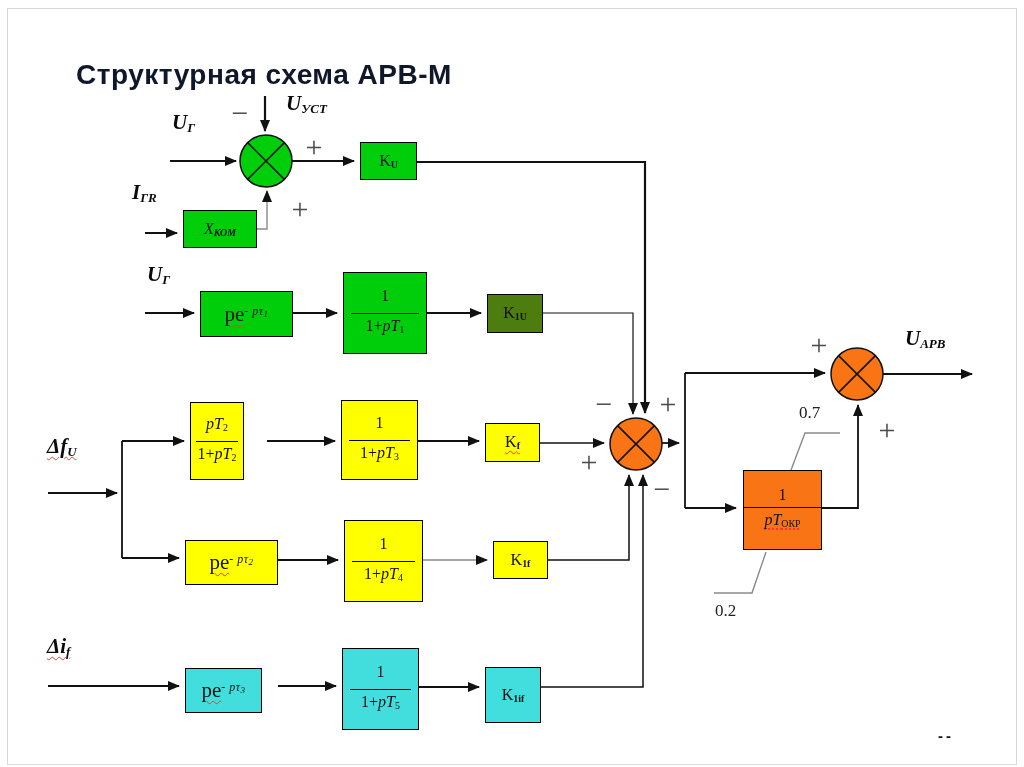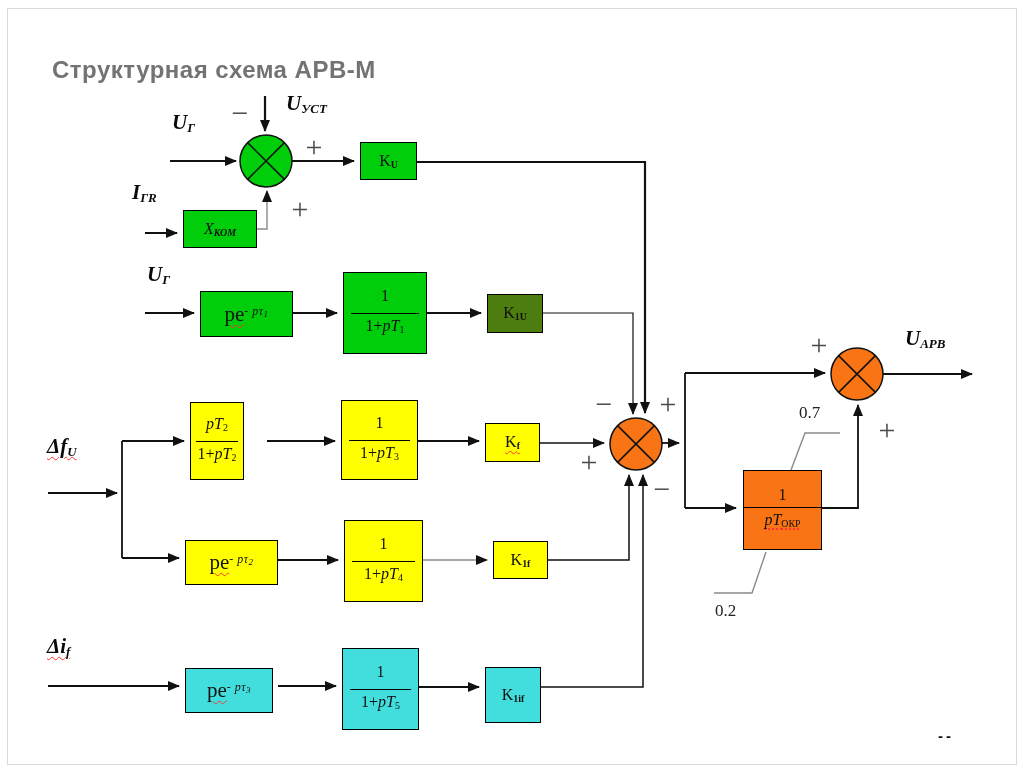--- a/index.html
+++ b/index.html
@@ -1,20 +1,20 @@
 <!DOCTYPE html>
 <html><head>
 <meta charset="utf-8">
 <style>
   html,body{margin:0;padding:0;background:#fff;}
   .canvas{position:relative;width:1024px;height:767px;background:#fff;overflow:hidden;
           font-family:"Liberation Serif",serif;color:#111;}
   .frame{position:absolute;left:7px;top:8px;right:7px;bottom:2px;border:1px solid #d9d9d9;pointer-events:none;}
-  .title{position:absolute;left:52px;top:40px;font-family:"Liberation Sans",sans-serif;
-         font-weight:700;font-size:24px;color:#737373;letter-spacing:.5px;}
+  .title{position:absolute;left:76px;top:40px;font-family:"Liberation Sans",sans-serif;
+         font-weight:700;font-size:28px;color:#0f172a;letter-spacing:.5px;}
   svg.wires{position:absolute;left:0;top:0;pointer-events:none;}
   .block{position:absolute;border:1.6px solid #000;box-sizing:border-box;display:flex;
          align-items:center;justify-content:center;text-align:center;}
   .kblock{font-size:16px;}
   .kblock sub,.lbl sub{font-size:.62em;vertical-align:-.25em;font-weight:700;}
   .frac{flex-direction:column;justify-content:center;gap:1px;}
   .frac .num,.frac .den{font-size:16px;line-height:18px;}
   .frac i{font-style:italic;}
   .frac sub{font-size:.62em;vertical-align:-.25em;}
   .frac .bar{height:0;border-top:1.6px solid #000;width:82%;margin:2px 0;}
@@ -148,21 +148,21 @@
   </div>
   <div class="block frac" style="left: 344px; top: 520px; width: 79px; height: 82px; background-color: rgb(255, 255, 0);">
     <div class="num"><span>1</span><i></i><sub></sub></div>
     <div class="bar"></div>
     <div class="den"><span>1+</span><i>pT</i><sub>4</sub></div>
   </div>
   <div class="block kblock" style="left: 493px; top: 541px; width: 55px; height: 38px; background-color: rgb(255, 255, 0);">
     <span><span>K</span><sub>1f</sub></span>
   </div>
 
-  <div class="block pe-block" style="left: 185px; top: 668px; width: 88px; height: 45px; background-color: rgb(66, 222, 222);">
+  <div class="block pe-block" style="left: 185px; top: 668px; width: 77px; height: 45px; background-color: rgb(66, 222, 222);">
     <span><span class="redwavy">pe</span><sup class="pe-exp"><span>- pτ</span><sub>3</sub></sup></span>
   </div>
   <div class="block frac" style="left: 342px; top: 648px; width: 77px; height: 82px; background-color: rgb(66, 222, 222);">
     <div class="num"><span>1</span><i></i><sub></sub></div>
     <div class="bar"></div>
     <div class="den"><span>1+</span><i>pT</i><sub>5</sub></div>
   </div>
   <div class="block kblock" style="left: 485px; top: 667px; width: 56px; height: 56px; background-color: rgb(66, 222, 222);">
     <span><span>K</span><sub>1if</sub></span>
   </div>

